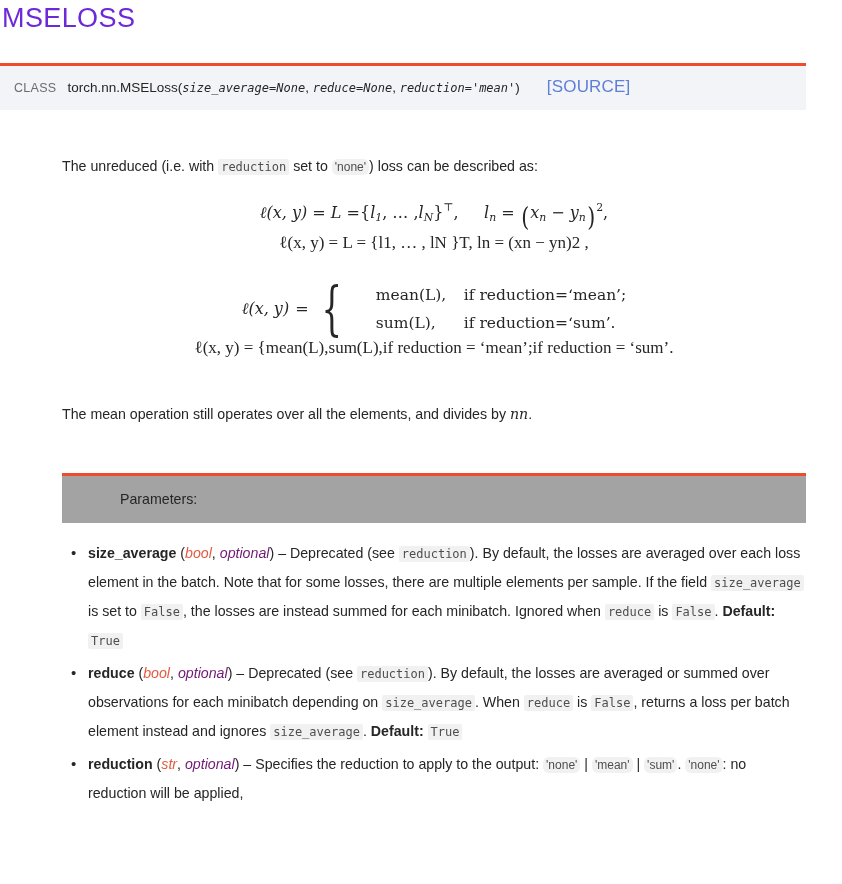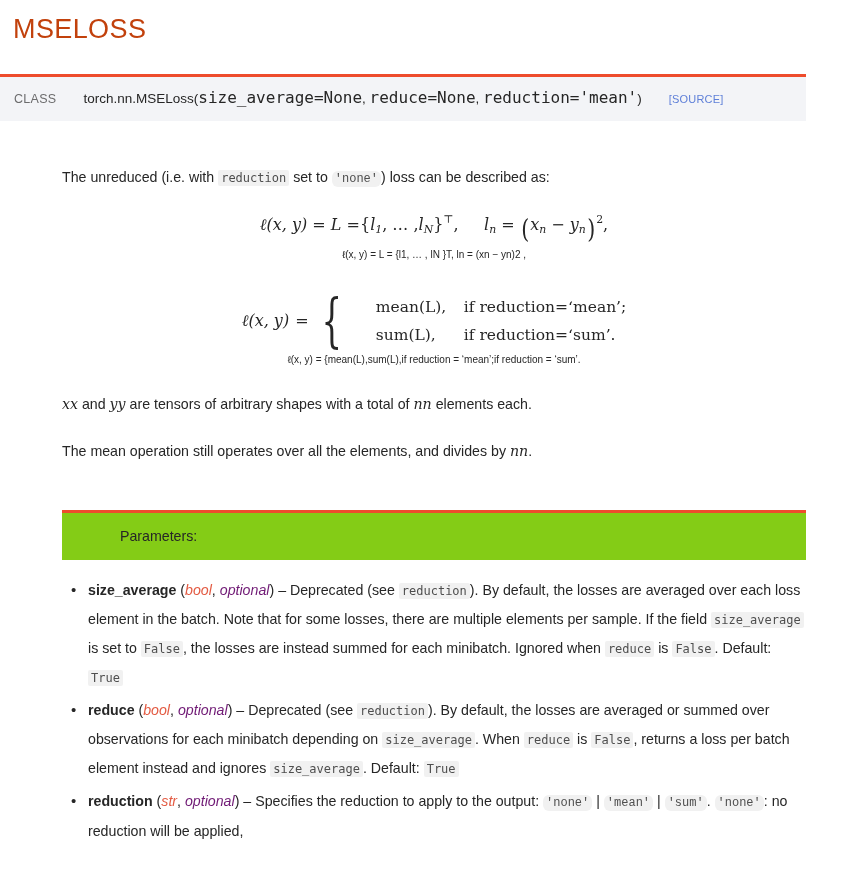--- a/index.html
+++ b/index.html
@@ -10,52 +10,52 @@
     font-family: "Liberation Sans", sans-serif;
     color: #262626;
     overflow: hidden;
   }
   .page { position: relative; width: 842px; height: 884px; }
 
   
   .page-title {
     font-size: 27px;
     font-weight: 400;
-    color: #c2410c;
+    color: #6d28d9;
     letter-spacing: 0.4px;
     padding: 8px 0 0 2px;
-    margin: 11px;
+    margin: 0;
     line-height: 34px;
     padding-top: 1px;
   }
 
   
   .sig-block {
     margin: 28px 36px 0 0;
     width: 806px;
     background: #f3f4f7;
     border-top: 3px solid #ee4c2c;
     padding: 11px 14px 12px 14px;
     font-size: 13.5px;
     line-height: 19px;
     white-space: nowrap;
   }
   .sig-class-tag {
     color: #6c6c6d;
     font-size: 12.5px;
     letter-spacing: 0.3px;
-    margin-right: 27px;
+    margin-right: 11px;
   }
   .sig-name { color: #262626; font-size: 13.5px; }
   .sig-paren { color: #262626; }
-  .sig-arg { font-family: "DejaVu Sans Mono", monospace; font-size: 16px; }
+  .sig-arg { font-style: italic; font-family: "DejaVu Sans Mono", monospace; font-size: 12px; }
   .sig-comma { font-style: normal; }
   .source-link {
     color: #5e7fd8;
-    font-size: 11px;
+    font-size: 17px;
     margin-left: 11px;
     text-decoration: none;
     letter-spacing: 0.2px;
     cursor: pointer;
     padding-left: 16px;
   }
 
   
   .body-area { padding: 0 36px 0 62px; }
   p.para {
@@ -70,39 +70,39 @@
   .mvar { font-style: italic; font-family: "DejaVu Serif", serif; }
   code.lit {
     font-family: "DejaVu Sans Mono", monospace;
     font-size: 12px;
     background: #f1f1f1;
     color: #4e4e4e;
     padding: 1px 3px;
     border-radius: 2px;
   }
   code.litstr {
-    font-family: Liberation Mono, monospace;
+    font-family: Liberation Sans, sans-serif;
     font-size: 12px;
     background: #f1f1f1;
     color: #4e4e4e;
     padding: 1px 3px;
     border-radius: 6px;
   }
 
   
   .math-block { text-align: center; font-family: "DejaVu Serif", serif; color: #262626; }
   .math-main {
     font-size: 16px;
     line-height: 28px;
     white-space: nowrap;
   }
   .math-fallback {
-    font-size: 10px;
+    font-size: 17px;
     line-height: 21px;
-    font-family: Liberation Sans, sans-serif;
+    font-family: Liberation Serif, serif;
     white-space: nowrap;
   }
   .mi { font-style: italic; }
   .sub { font-size: 0.68em; vertical-align: -0.28em; font-style: italic; }
   .sup { font-size: 0.68em; vertical-align: 0.62em; }
   .bigparen {
     font-size: 1.65em;
     vertical-align: -0.30em;
     line-height: 0;
     display: inline-block;
@@ -123,21 +123,21 @@
     font-weight: 300;
   }
   .cases-rows { display: inline-block; text-align: left; }
   .cases-row { white-space: nowrap; line-height: 27px; font-size: 15.5px; }
   .cases-cell-a { display: inline-block; width: 88px; margin-left: 24px; }
 
   
   .params-block {
     margin: 0 36px 0 62px;
     width: 744px;
-    background: #84cc16;
+    background: #a3a3a3;
     border-top: 3px solid #ee4c2c;
     padding: 13px 0 13px 58px;
   }
   .params-label {
     font-size: 14.2px;
     color: #262626;
     line-height: 21px;
   }
   ul.params-list {
     margin: 16px 36px 0 0;
@@ -157,21 +157,21 @@
     position: absolute;
     left: -17px;
     top: 0;
     font-size: 15px;
     color: #262626;
     line-height: 28px;
   }
   .pname { font-weight: bold; }
   .ptype { color: #e35b43; font-style: italic; }
   .popt { font-style: italic; color: #701a75; }
-  .pdefault { font-weight: normal; margin-top: 9px; }
+  .pdefault { font-weight: bold; margin-top: 9px; }
 </style>
 </head>
 <body>
 
 <div class="page">
 
   <h1 class="page-title">MSELOSS</h1>
 
   <div class="sig-block">
     <span class="sig-class-tag">CLASS</span><span class="sig-name">torch.nn.MSELoss</span><span class="sig-paren">(</span><span class="sig-arg">size_average=None</span><span class="sig-comma">, </span><span class="sig-arg">reduce=None</span><span class="sig-comma">, </span><span class="sig-arg">reduction='mean'</span><span class="sig-paren">)</span><a class="source-link">[SOURCE]</a>
@@ -219,21 +219,20 @@
             <span class="cases-row"><span class="cases-cell-a">mean(L),</span><span>if reduction=‘mean’;</span></span><br>
             <span class="cases-row"><span class="cases-cell-a">sum(L),</span><span>if reduction=‘sum’.</span></span>
           </span>
         </span>
       </div>
       <div class="math-fallback">ℓ(x, y) = {mean(L),sum(L),if reduction = ‘mean’;if reduction = ‘sum’.</div>
     </div>
 
     <div class="sp-22"></div>
 
-    <p class="para"><span class="mvar">xx</span><span> and </span><span class="mvar">yy</span><span> are tensors of arbitrary shapes with a total of </span><span class="mvar">nn</span><span> elements each.</span></p>
 
     <div class="sp-22"></div>
 
     <p class="para"><span>The mean operation still operates over all the elements, and divides by </span><span class="mvar">nn</span><span>.</span></p>
 
     <div class="sp-22"></div>
 
 
   </div>
 

